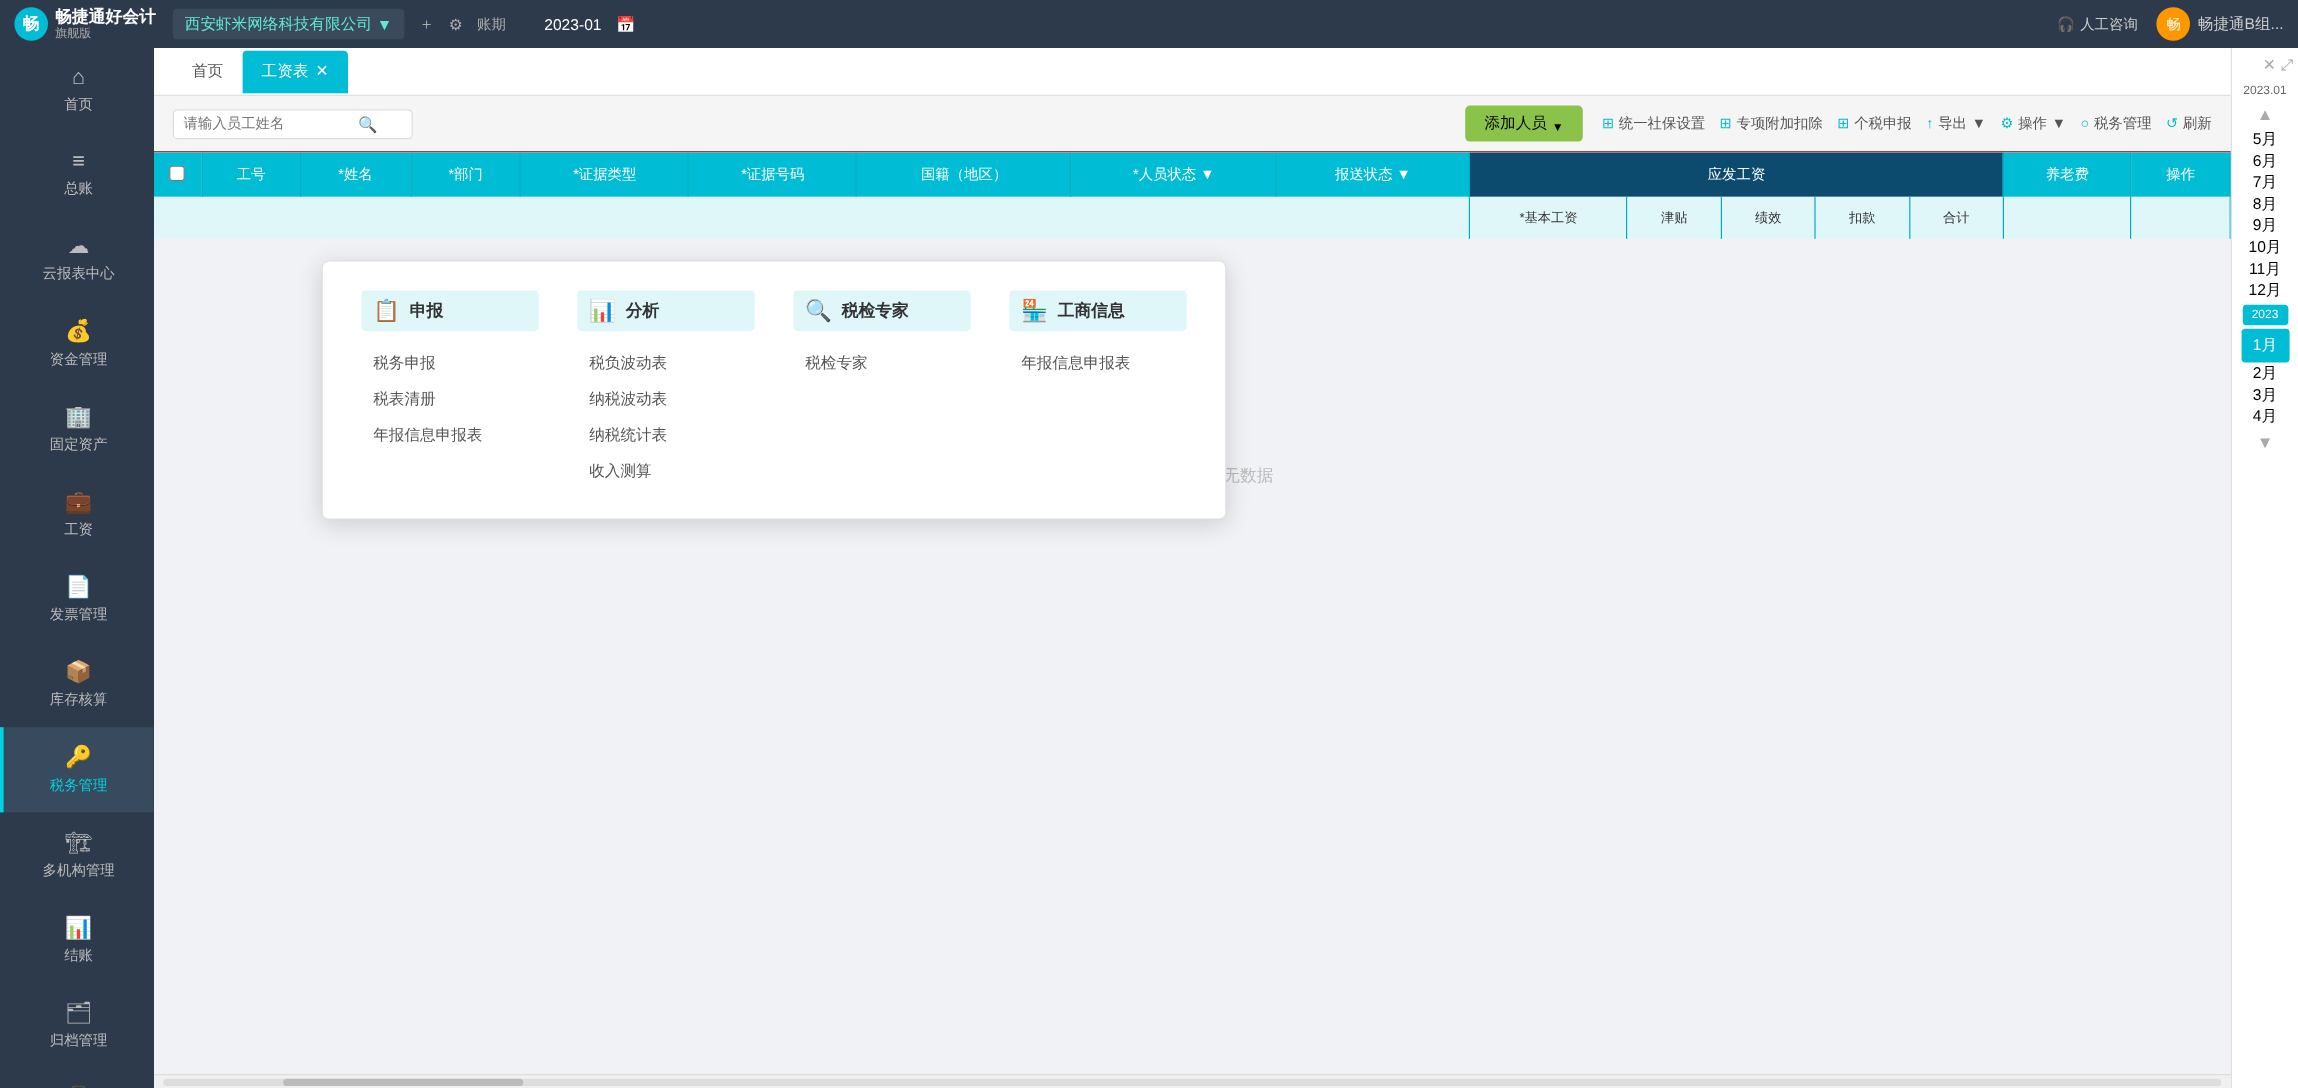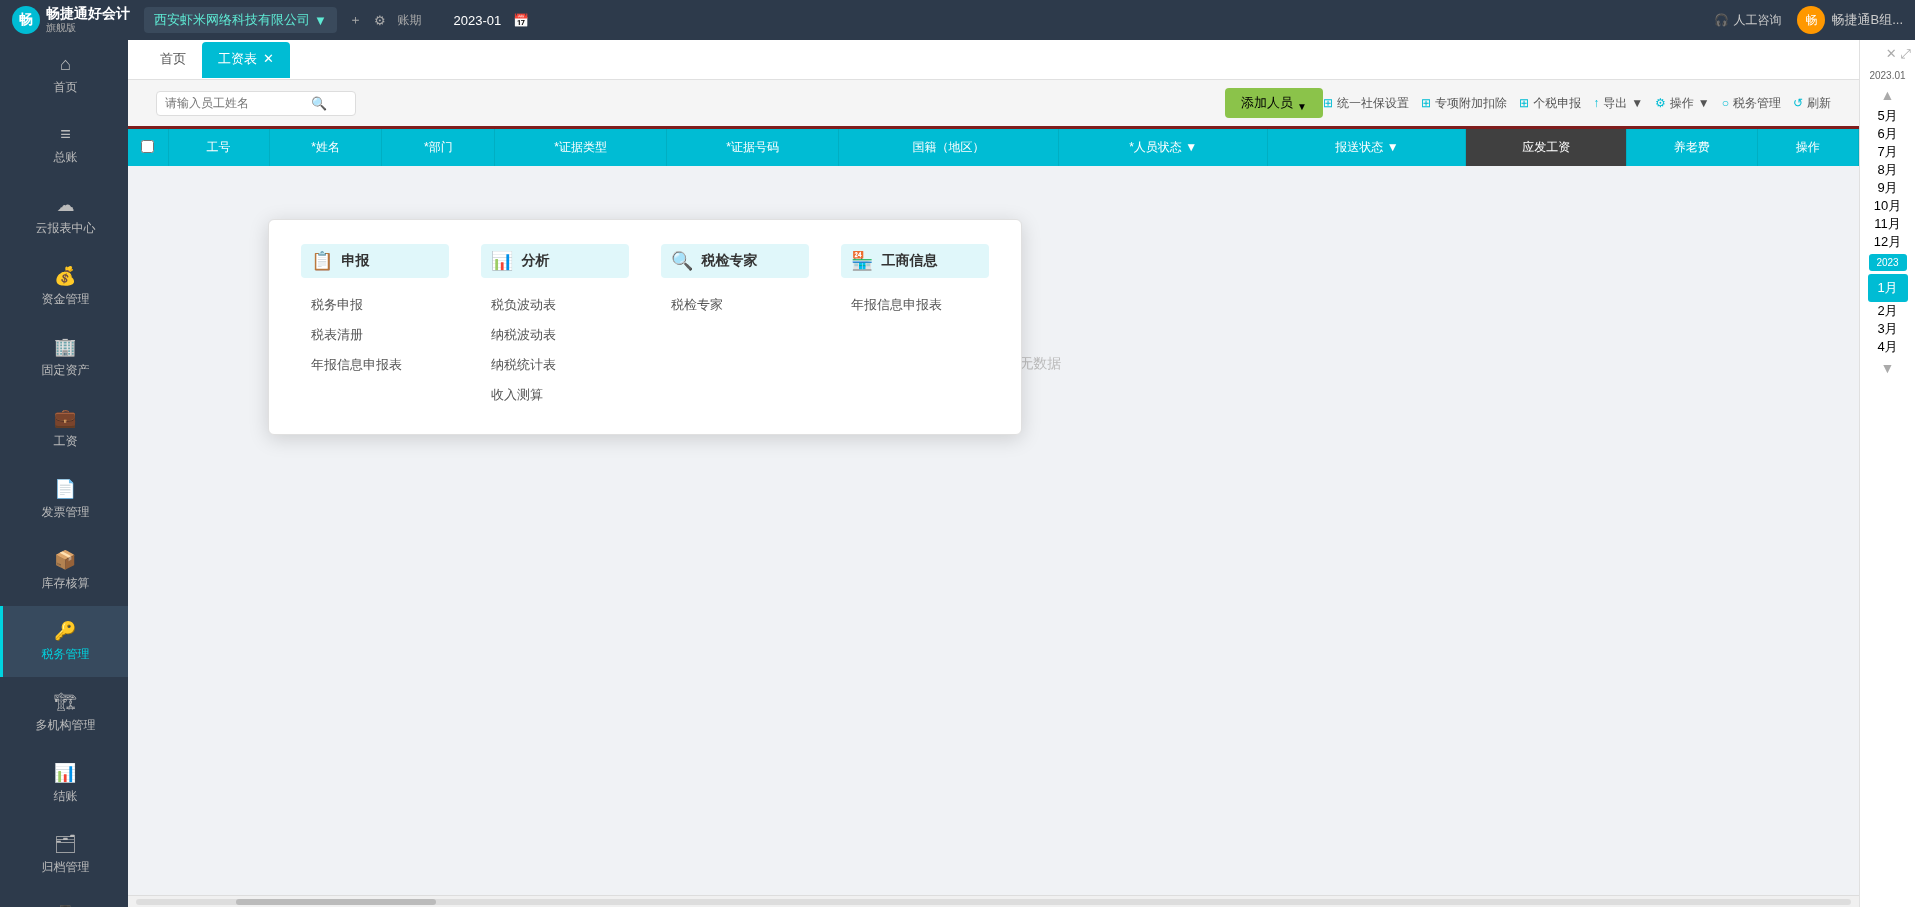--- a/index.html
+++ b/index.html
@@ -62,22 +62,22 @@
     }
     .tab-item {
       padding: 8px 16px; cursor: pointer; font-size: 13px; color: #555;
       border-bottom: 2px solid transparent;
     }
     .tab-item.active { color: #fff; background: #00bcd4; border-radius: 4px 4px 0 0; }
     .tab-close { margin-left: 6px; color: #fff; cursor: pointer; }
 
     
     .toolbar {
-      display: flex; align-items: center; padding: 8px 28px; gap: 0;
-      background: #f5f5f5; border-bottom: 3px solid #7f1d1d;
+      display: flex; align-items: center; padding: 8px 16px; gap: 16px;
+      background: #f5f5f5; border-bottom: 1px solid #7f1d1d;
     }
     .search-input {
       display: flex; align-items: center; border: 1px solid #ddd; background: #fff;
       border-radius: 4px; padding: 4px 8px; gap: 6px; width: 200px;
     }
     .search-input input {
       border: none; outline: none; font-size: 12px; color: #999; background: transparent; width: 140px;
     }
     .spacer { flex: 1; }
     .btn-add {
@@ -306,23 +306,33 @@
             <th>*部门</th>
             <th>*证据类型</th>
             <th>*证据号码</th>
             <th>国籍（地区）</th>
             <th>
               *人员状态 <span>▼</span>
             </th>
             <th>
               报送状态 <span>▼</span>
             </th>
-            <th colspan="5" style="background:#404040;font-family:Liberation Serif, serif;">应发工资</th>
+            <th colspan="5" style="background:#0c4a6e;font-family:Liberation Serif, serif;">应发工资</th>
             <th>养老费</th>
             <th>操作</th>
+          </tr>
+          <tr class="sub-header">
+            <th colspan="9" style="background:#e0f7fa;"></th>
+            <th style="background:#e0f7fa;color:#333;">*基本工资</th>
+            <th style="background:#e0f7fa;color:#333;">津贴</th>
+            <th style="background:#e0f7fa;color:#333;">绩效</th>
+            <th style="background:#e0f7fa;color:#333;">扣款</th>
+            <th style="background:#e0f7fa;color:#333;">合计</th>
+            <th style="background:#e0f7fa;"></th>
+            <th style="background:#e0f7fa;"></th>
           </tr>
         </thead>
         <tbody>
           <tr>
             <td colspan="16" style="padding:80px 0;">
               <div class="empty-state">
                 <div class="empty-icon">
                   
                   <svg width="80" height="80" viewBox="0 0 80 80">
                     <rect x="15" y="25" width="50" height="38" rx="6" fill="#b2ebf2" stroke="#80deea" stroke-width="2"></rect>

